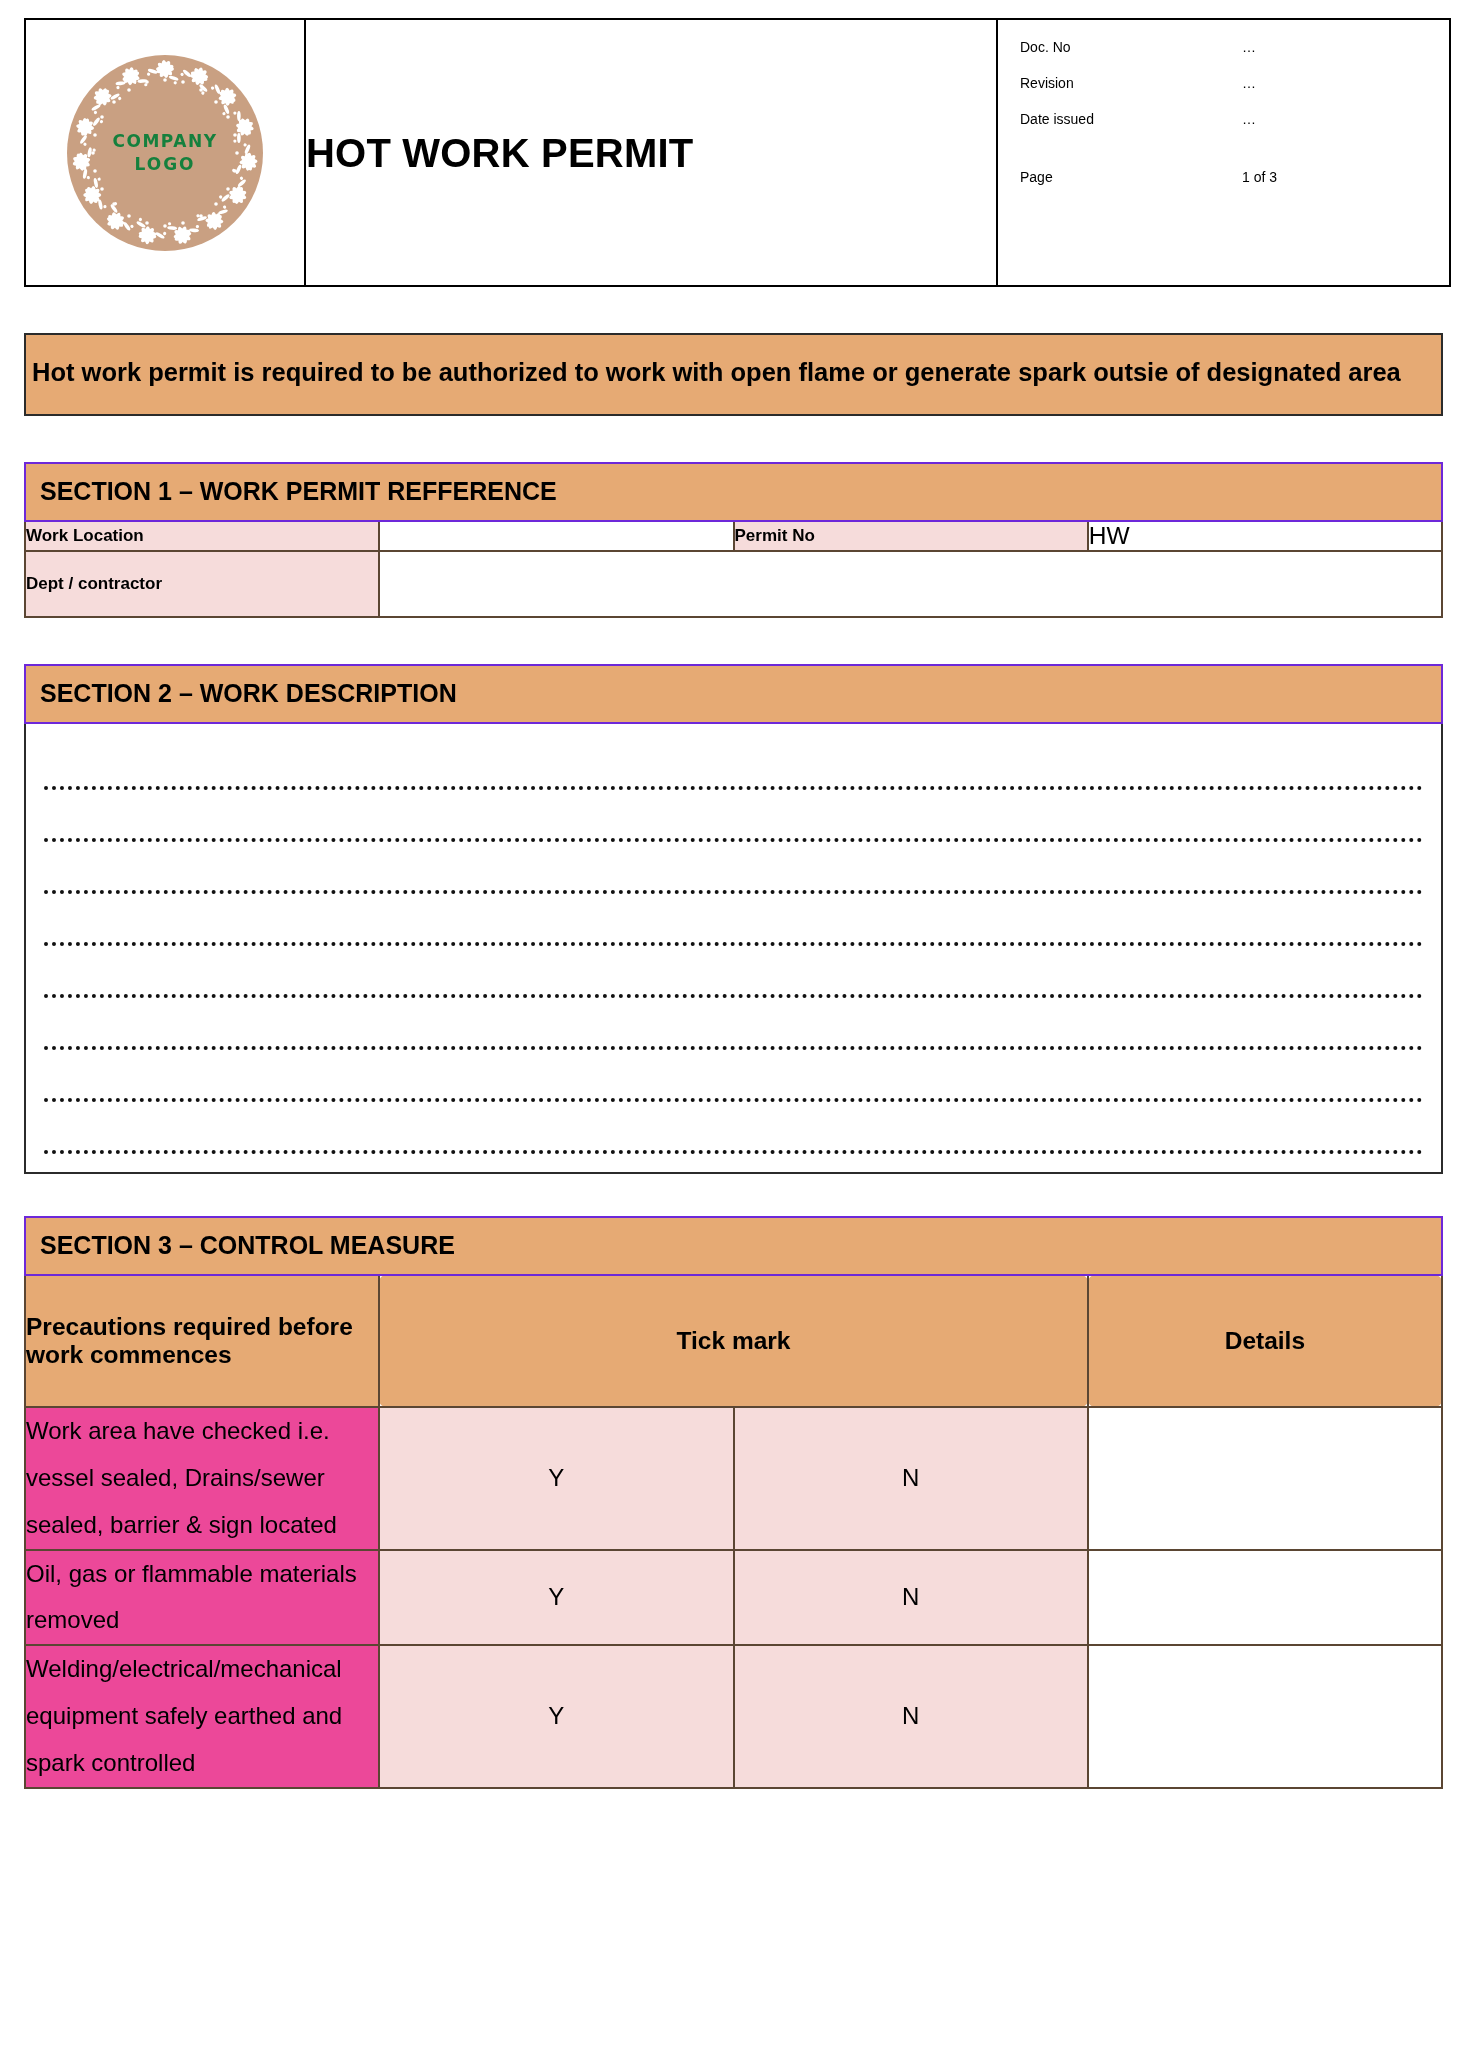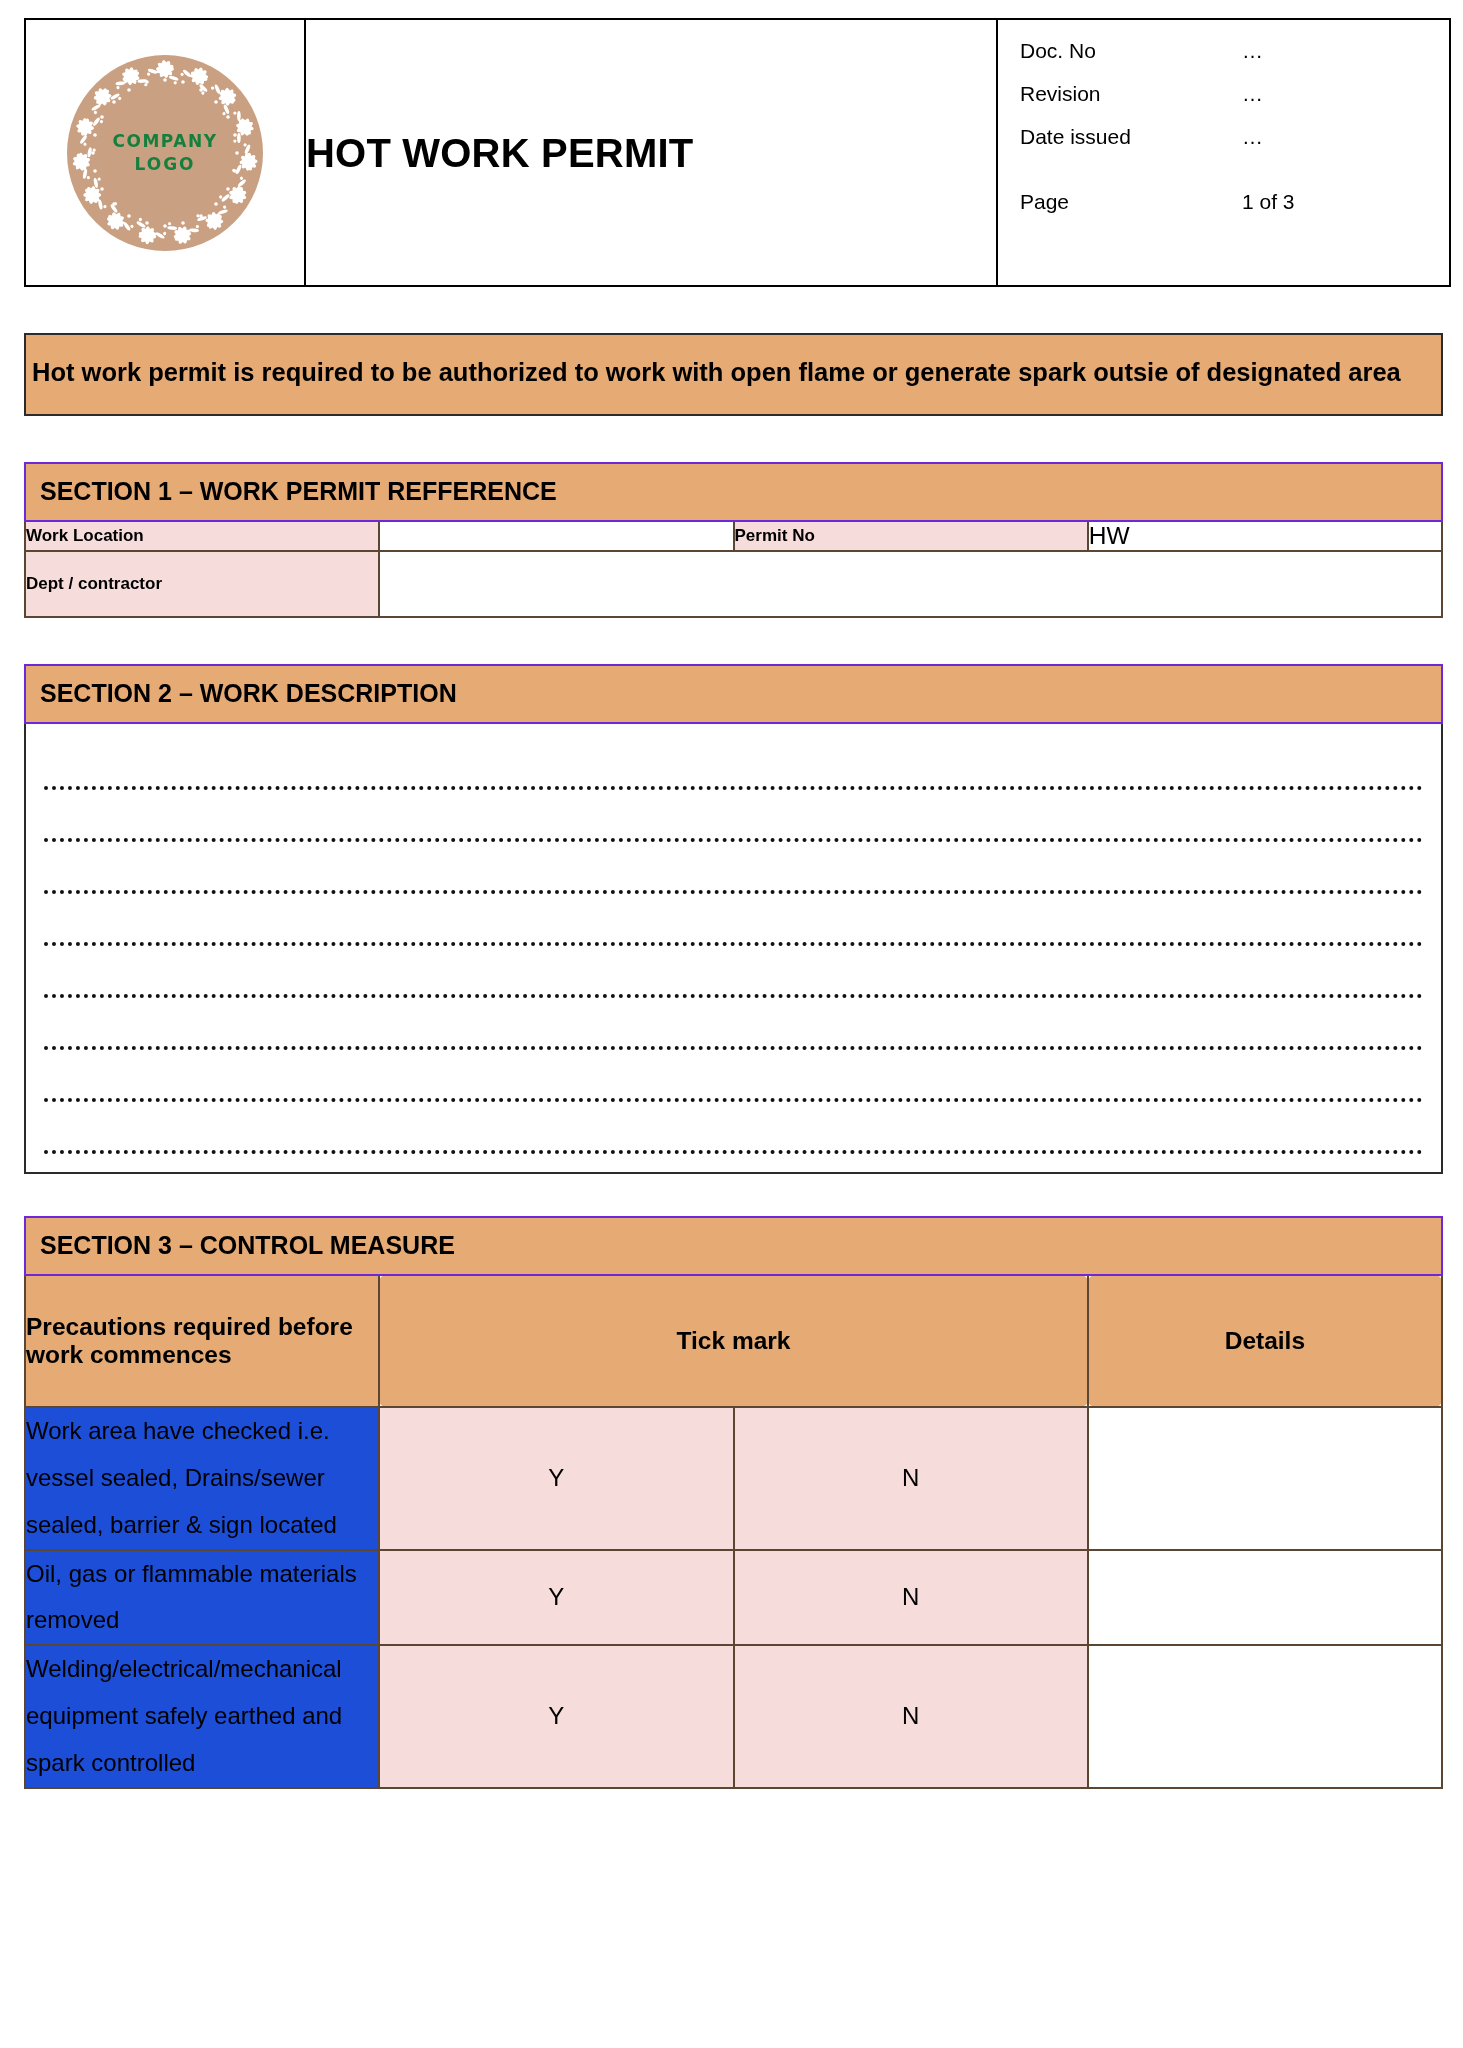--- a/index.html
+++ b/index.html
@@ -87,21 +87,21 @@
     text-align: center;
   }
   .logo-line.small { font-size: 17px; letter-spacing: 2px; }
 
   
   .meta-inner {
     width: 100%;
     height: 265px;
     box-sizing: border-box;
     padding: 20px 0 0 22px;
-    font-size: 21px;
+    font-size: 14px;
     line-height: 1.0;
   }
   .meta-row {
     display: flex;
     align-items: baseline;
     margin-bottom: 22px;
   }
   .meta-row.page-row { margin-top: 44px; margin-bottom: 0; }
   .meta-label { width: 222px; flex: 0 0 222px; }
   .meta-value { flex: 1; }
@@ -181,21 +181,21 @@
     font-size: 24.5px;
     font-weight: bold;
     padding: 16px 14px;
     vertical-align: middle;
   }
   .s3-head-cell.center { text-align: center; line-height: 2.05; border-radius: 7px; }
   .s3-item {
     font-size: 24px;
     padding: 14px 14px;
     line-height: 1.95;
-    background: #1d4ed8;
+    background: #ec4899;
   }
   .yn {
     text-align: center;
     font-size: 24px;
     background: #f6dcdb;
   }
   .details-cell { background: #ffffff; }
 </style>
 </head>
 <body>

